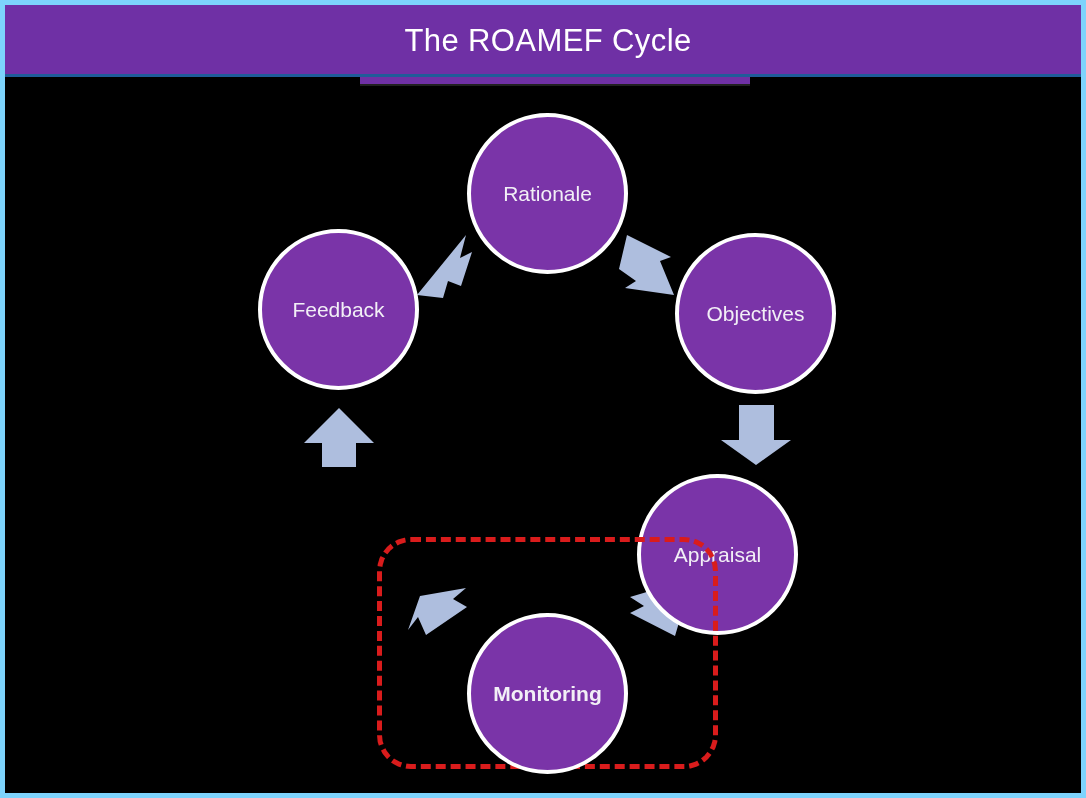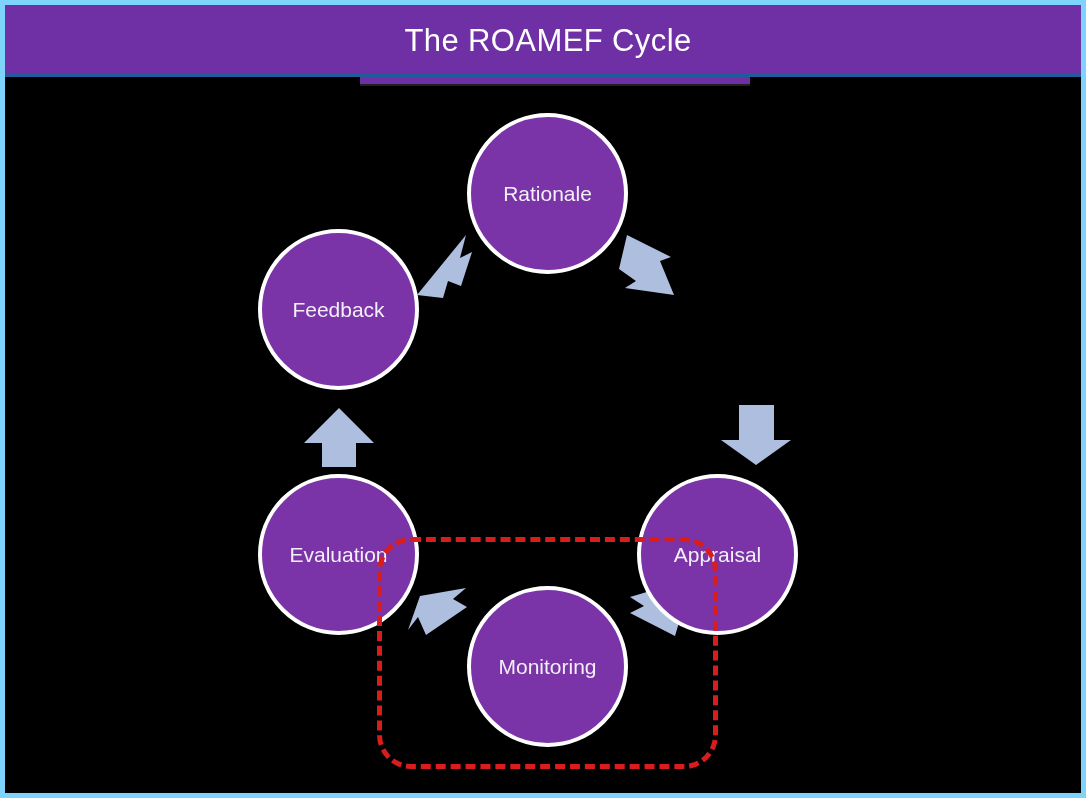--- a/index.html
+++ b/index.html
@@ -78,21 +78,21 @@
     color: #F2EFF6;
     font-size: 21px;
     white-space: nowrap;
     text-align: right;
     pointer-events: none;
   }
 
   #node-rationale  { left: 462px; top: 108px; width: 161px; height: 161px; }
   #node-objectives { left: 670px; top: 228px; width: 161px; height: 161px; }
   #node-appraisal  { left: 632px; top: 469px; width: 161px; height: 161px; }
-  #node-monitoring { left: 462px; top: 581px; width: 161px; height: 161px; z-index: 6; }
+  #node-monitoring { left: 462px; top: 608px; width: 161px; height: 161px; z-index: 6; font-weight: bold; }
   #node-evaluation { left: 253px; top: 469px; width: 161px; height: 161px; }
   #node-feedback   { left: 253px; top: 224px; width: 161px; height: 161px; }
 
   
   #arrows {
     position: absolute;
     left: 0;
     top: 0;
     width: 1086px;
     height: 798px;
@@ -137,30 +137,30 @@
 
     <polygon fill="#AEBEDE" points="334,403 369,438 351,438 351,462 317,462 317,438 299,438"></polygon>
   </svg>
 
   <div id="highlight-box"></div>
 
   <div class="node" id="node-rationale">
     <span class="node-label">Rationale</span>
   </div>
 
+  <div class="node" id="node-objectives">
+    <span class="node-label">Objectives</span>
+  </div>
 
   <div class="node" id="node-appraisal">
     <span class="node-label">Appraisal</span>
   </div>
 
   <div class="node" id="node-monitoring">
     <span class="node-label">Monitoring</span>
   </div>
 
-  <div class="node" id="node-evaluation">
-    <span class="node-label">Evaluation</span>
-  </div>
 
   <div class="node" id="node-feedback">
     <span class="node-label">Feedback</span>
   </div>
 
 </div>
 
 </body></html>

